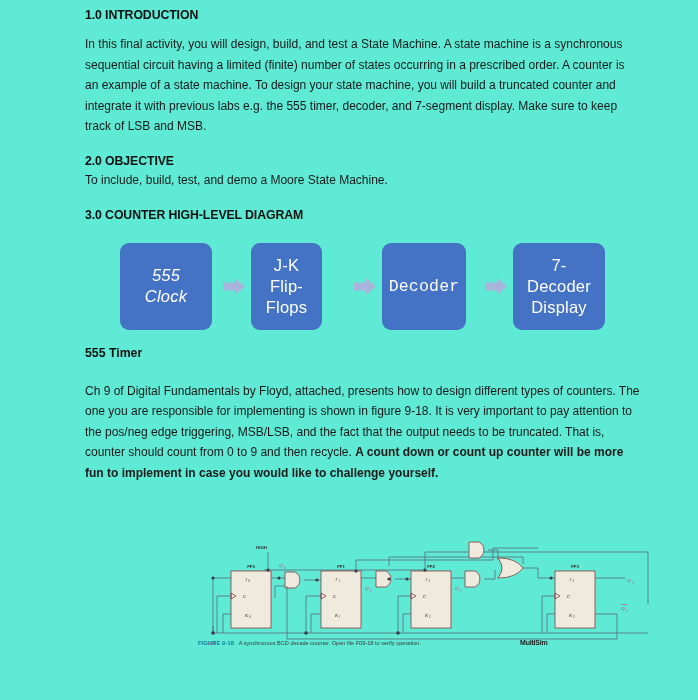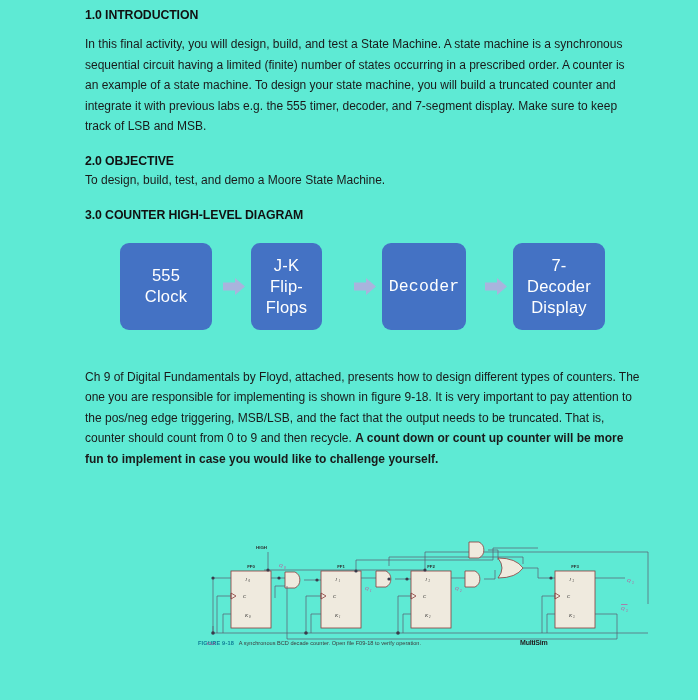--- a/index.html
+++ b/index.html
@@ -127,29 +127,29 @@
   <div class="content">
 
     <h2 class="sec">1.0 INTRODUCTION</h2>
     <div class="gap-md"></div>
     <p class="body">In this final activity, you will design, build, and test a State Machine. A state machine is a synchronous sequential circuit having a limited (finite) number of states occurring in a prescribed order. A counter is an example of a state machine. To design your state machine, you will build a truncated counter and integrate it with previous labs e.g. the 555 timer, decoder, and 7-segment display. Make sure to keep track of LSB and MSB.</p>
 
     <div class="gap-lg"></div>
 
     <h2 class="sec">2.0 OBJECTIVE</h2>
     <div class="gap-xs"></div>
-    <p class="body">To design, build, test, and demo a Moore State Machine.</p>
+    <p class="body">To include, build, test, and demo a Moore State Machine.</p>
 
     <div class="gap-lg"></div>
 
     <h2 class="sec">3.0 COUNTER HIGH-LEVEL DIAGRAM</h2>
 
     <div class="diagram">
 
-      <div class="blk" style="left:2px; width:92px;">
+      <div class="blk" style="left:2px; width:92px;font-style:italic;">
         <div>
           <span>555</span>
           <span>Clock</span>
         </div>
       </div>
 
       <div class="arw" style="left:105px;">
         <svg width="22" height="17" viewBox="0 0 22 17">
             <path d="M0 4.6 H12 V0 L22 8.5 L12 17 V12.4 H0 Z" fill="#a9b4dd"></path>
           </svg>
@@ -184,20 +184,21 @@
         <div>
           <span>7-</span>
           <span>Decoder</span>
           <span>Display</span>
         </div>
       </div>
     </div>
 
     <div class="gap-md"></div>
 
+    <h3 class="sub">555 Timer</h3>
     <div class="gap-xs"></div>
 
     <div class="gap-lg"></div>
 
     <div class="gap-xs"></div>
     <p class="body"><span>Ch 9 of Digital Fundamentals by Floyd, attached, presents how to design different types of counters. The one you are responsible for implementing is shown in figure 9-18. It is very important to pay attention to the pos/neg edge triggering, MSB/LSB, and the fact that the output needs to be truncated. That is, counter should count from 0 to 9 and then recycle. </span><b>A count down or count up counter will be more fun to implement in case you would like to challenge yourself.</b></p>
 
   </div>
 
   <div class="figwrap">

